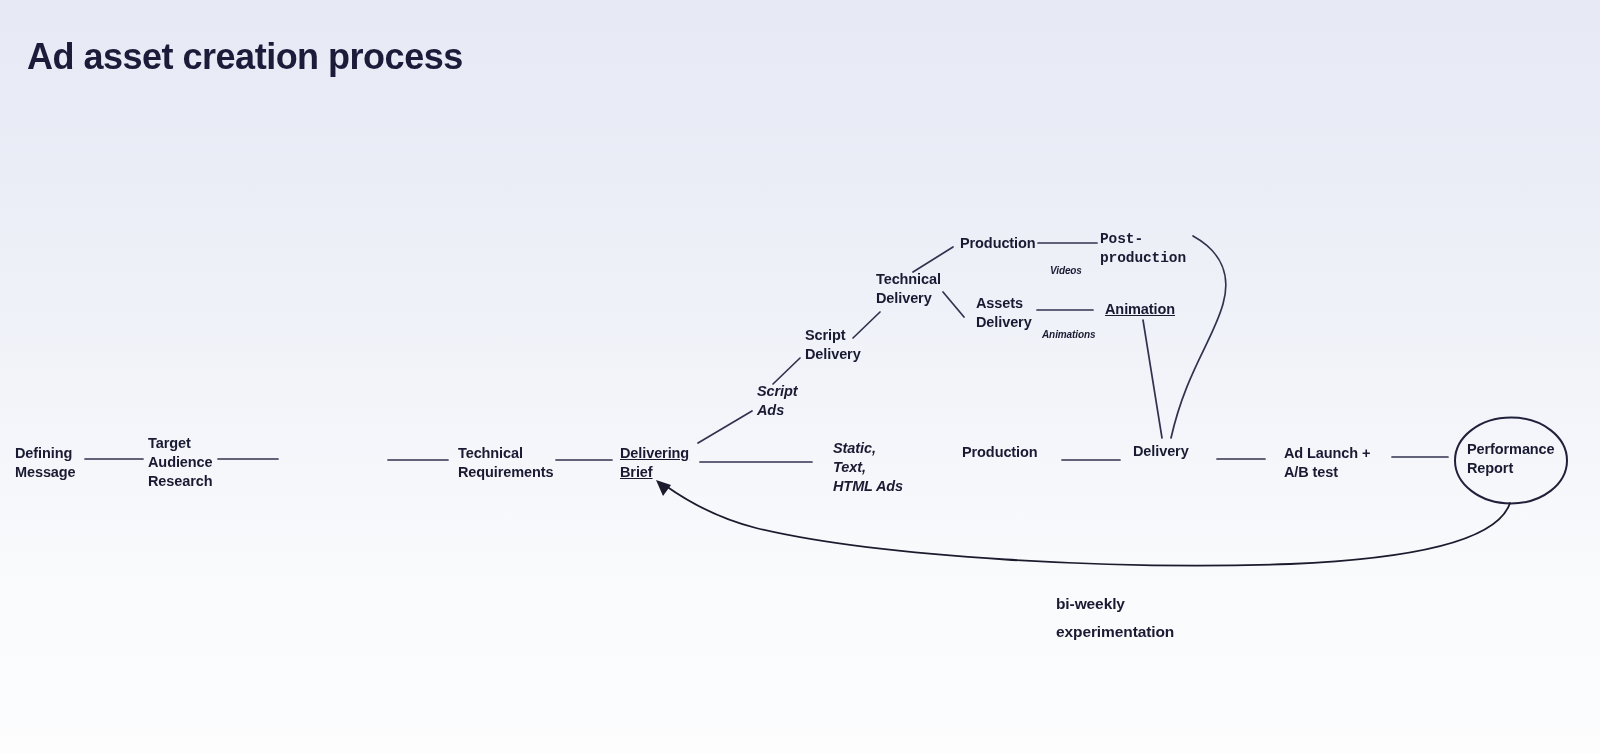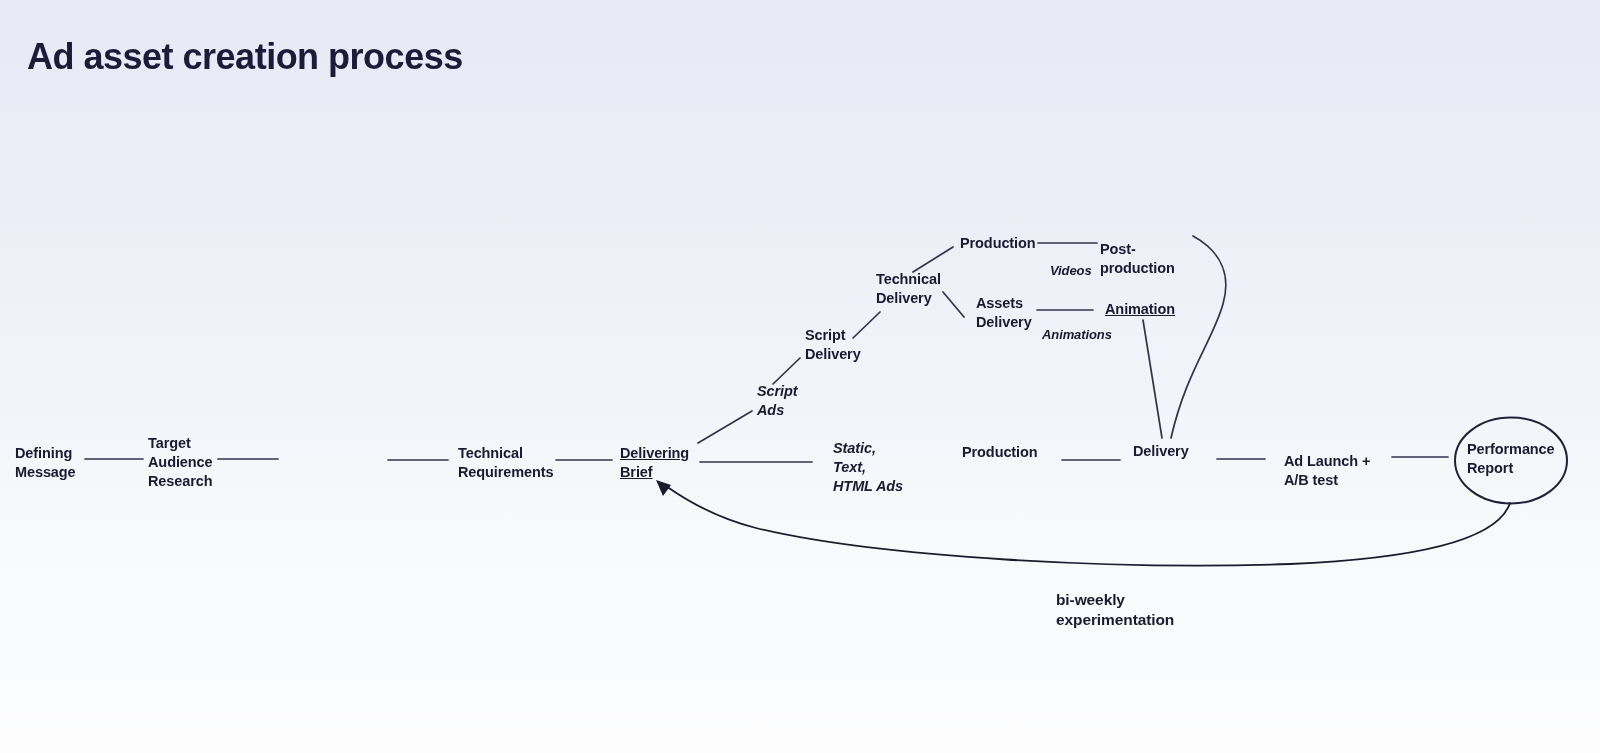--- a/index.html
+++ b/index.html
@@ -24,27 +24,27 @@
     position: absolute;
     font-size: 14.5px;
     font-weight: bold;
     line-height: 19px;
     letter-spacing: -0.1px;
     color: #1a1a33;
     white-space: pre-line;
   }
   .italic { font-style: italic; }
   .small {
-    font-size: 13px;
+    font-size: 10px;
     line-height: 13px;
     font-style: italic;
   }
   .biweekly {
     font-size: 15.5px;
-    line-height: 20px;
+    line-height: 28px;
   }
   svg.wires {
     position: absolute;
     left: 0; top: 0;
     width: 1600px; height: 753px;
   }
   svg.wires * { vector-effect: non-scaling-stroke; }
 </style>
 </head>
 <body>
@@ -89,33 +89,33 @@
 Research</div>
   <div class="node" style="left:458px; top:444px;">Technical
 Requirements</div>
   <div class="node" style="left:620px; top:444px;text-decoration:underline;">Delivering
 Brief</div>
   <div class="node italic" style="left:833px; top:439px;">Static,
 Text,
 HTML Ads</div>
   <div class="node" style="left:962px; top:443px;">Production</div>
   <div class="node" style="left:1133px; top:442px;">Delivery</div>
-  <div class="node" style="left:1284px; top:444px;margin-top:8px;">Ad Launch +
+  <div class="node" style="left:1284px; top:444px;">Ad Launch +
 A/B test</div>
   <div class="node" style="left:1467px; top:440px;">Performance
 Report</div>
 
   <div class="node italic" style="left:757px; top:382px;">Script
 Ads</div>
   <div class="node" style="left:805px; top:326px;">Script
 Delivery</div>
   <div class="node" style="left:876px; top:270px;">Technical
 Delivery</div>
   <div class="node" style="left:960px; top:234px;">Production</div>
-  <div class="node" style="left:1100px; top:240px;">Post-
+  <div class="node" style="left:1100px; top:230px;font-family:Liberation Mono, monospace;">Post-
 production</div>
   <div class="node" style="left:976px; top:294px;">Assets
 Delivery</div>
   <div class="node" style="left:1105px; top:300px;text-decoration:underline;">Animation</div>
 
   <div class="node small" style="left:1050px; top:264px;">Videos</div>
   <div class="node small" style="left:1042px; top:328px;">Animations</div>
 
   <div class="node biweekly" style="left:1056px; top:590px;">bi-weekly
 experimentation</div>

